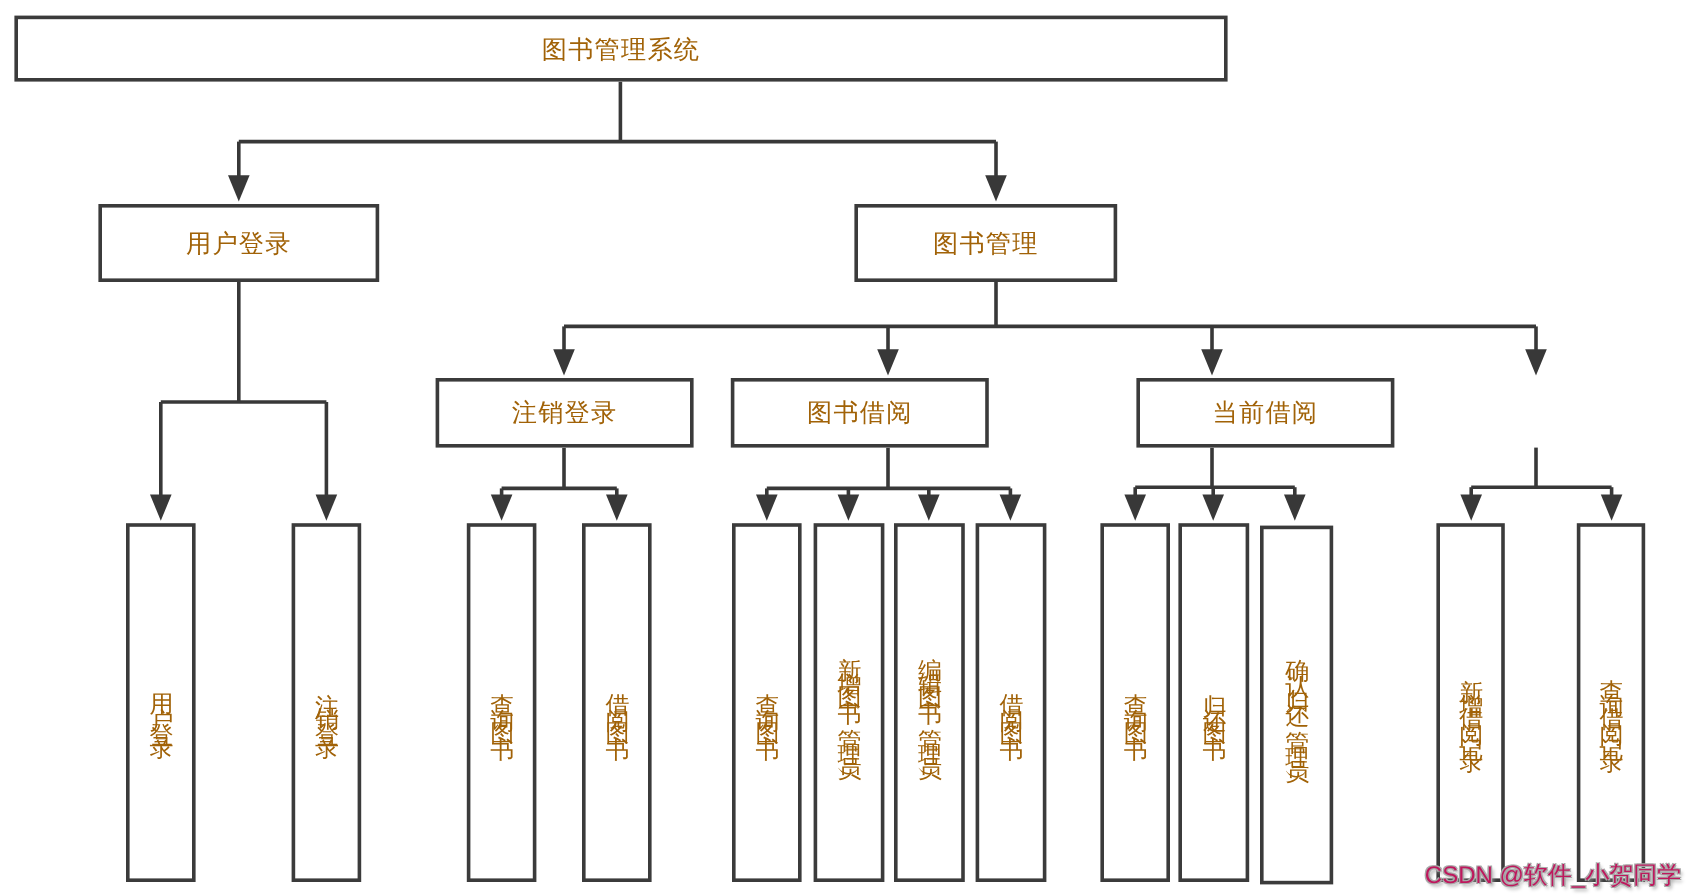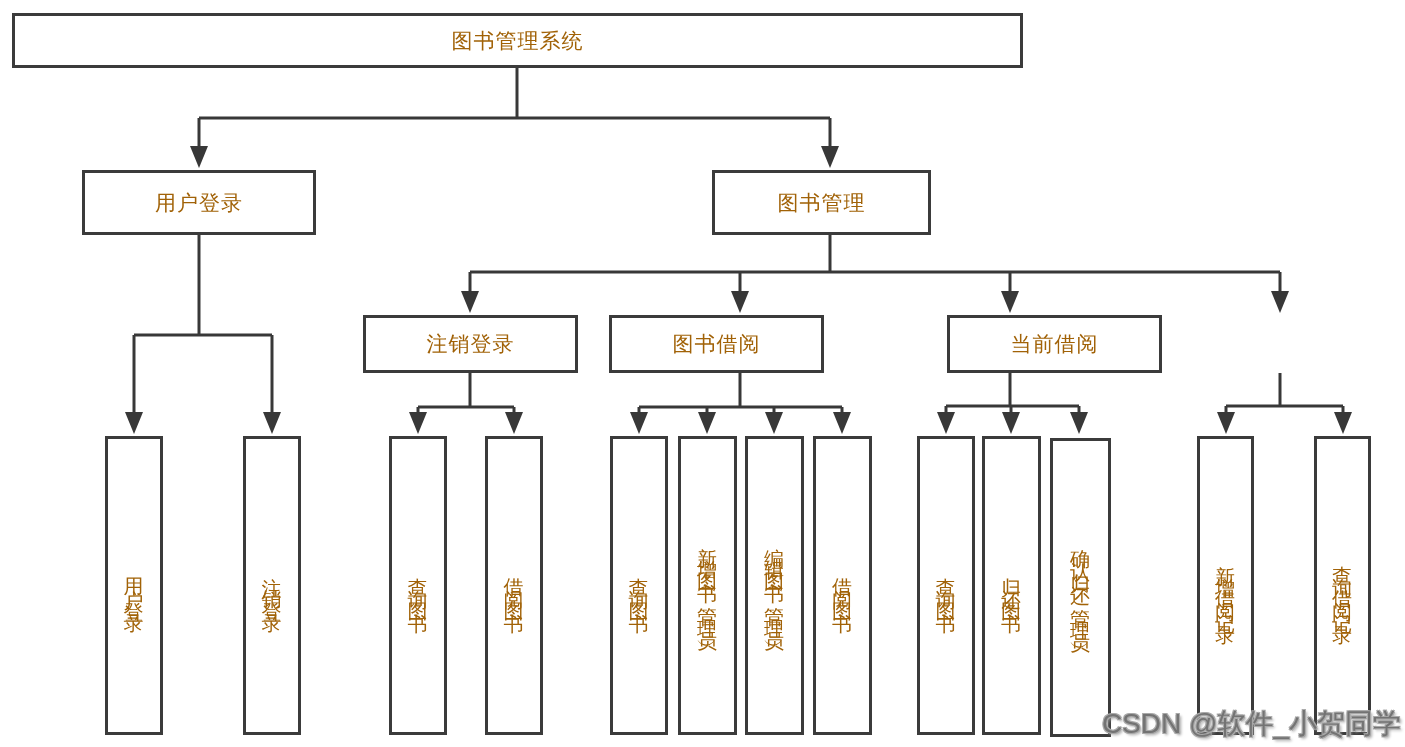--- a/index.html
+++ b/index.html
@@ -13,21 +13,21 @@
     display:flex; align-items:center; justify-content:center;
     color:#a16207; box-sizing:border-box;
   }
   .h { font-size:21px; letter-spacing:1px; white-space:nowrap; }
   .v {
     writing-mode:vertical-rl; text-orientation:mixed;
     font-size:20px; letter-spacing:12px; line-height:1.1;
   }
   .watermark {
     position:absolute; right:4px; bottom:4px;
-    font-size:28px; color:#737373; white-space:nowrap;
+    font-size:20px; color:#be185d; white-space:nowrap;
     text-shadow:-1px -1px 0 #a9a9a9, 1px -1px 0 #a9a9a9,
                 -1px 1px 0 #a9a9a9, 1px 1px 0 #a9a9a9, 2px 2px 3px #9b9b9b;
   }
 </style>
 </head>
 <body>
 
 <div class="canvas">
 
   <svg class="wires" viewBox="0 0 1405 747">

